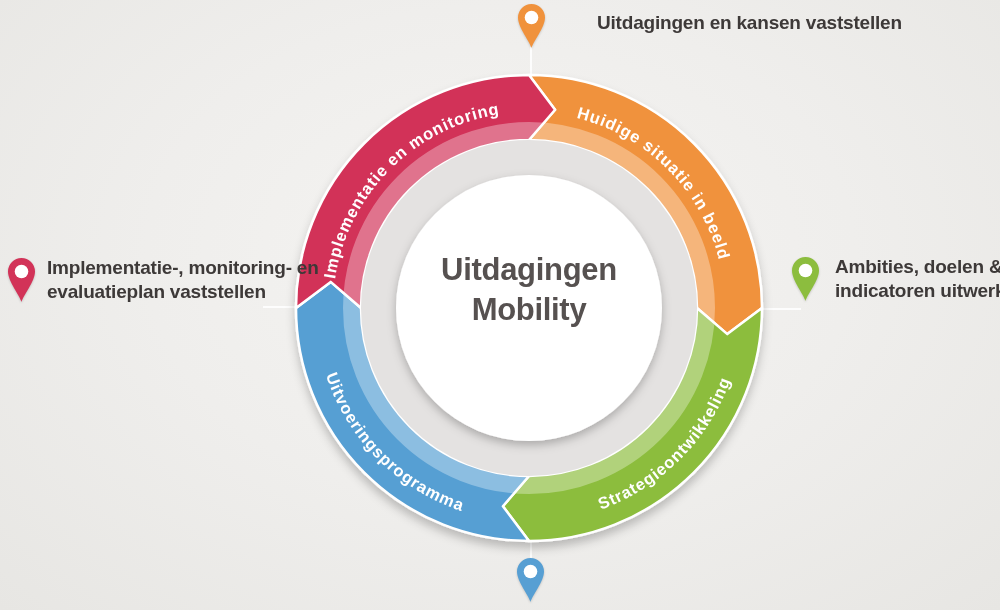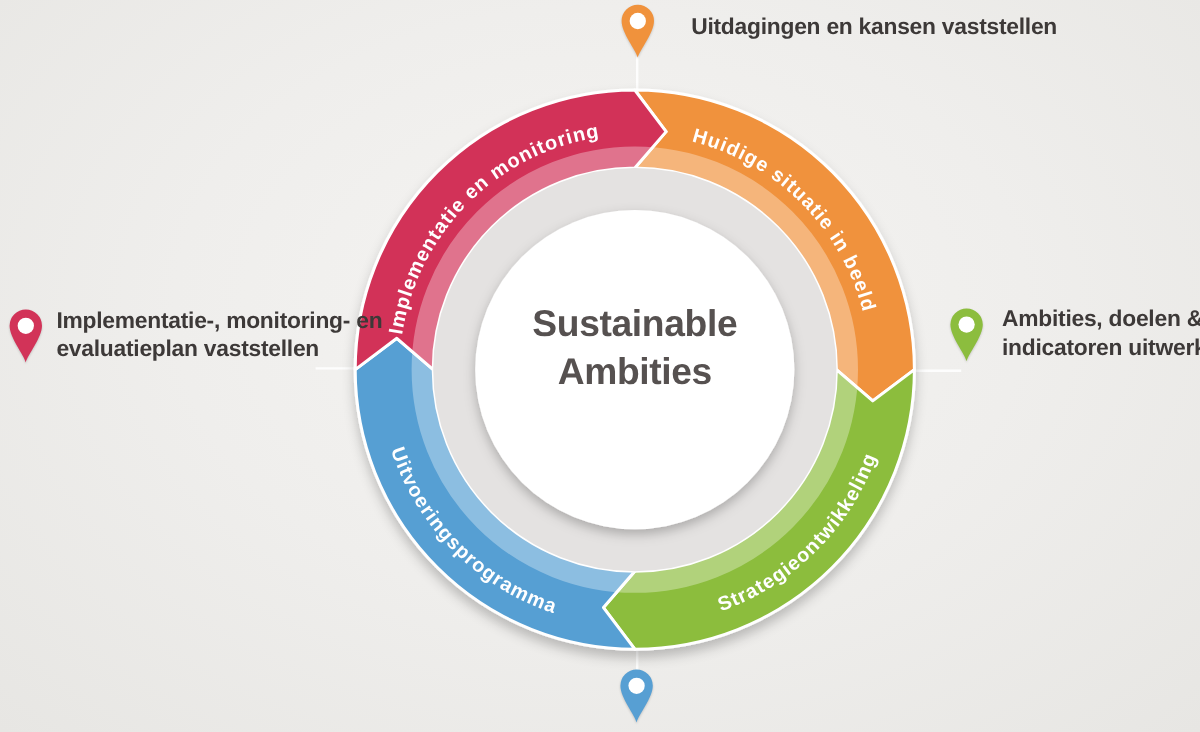--- a/index.html
+++ b/index.html
@@ -67,31 +67,31 @@
 
     <circle cx="529" cy="308" r="133" filter="url(#circleShadow)" fill="#ffffff"></circle>
 
     <text class="arc-label"><textPath href="#arc-red" startOffset="50%" text-anchor="middle">Implementatie en monitoring</textPath></text>
     <text class="arc-label"><textPath href="#arc-orange" startOffset="50%" text-anchor="middle">Huidige situatie in beeld</textPath></text>
     <text class="arc-label"><textPath href="#arc-green" startOffset="50%" text-anchor="middle">Strategieontwikkeling</textPath></text>
     <text class="arc-label"><textPath href="#arc-blue" startOffset="50%" text-anchor="middle">Uitvoeringsprogramma</textPath></text>
   </svg>
 
   <div class="center-title">
-    <div>Sustainable</div>
-    <div>Ambities</div>
+    <div>Uitdagingen</div>
+    <div>Mobility</div>
   </div>
 
   <div class="pin" style="left:516px;top:3px">
     <svg width="31" height="46" viewBox="0 0 31 46">
       <path d="M15.5,45 C14,39 2,24.5 2,14.5 A13.5,13.5 0 1 1 29,14.5 C29,24.5 17,39 15.5,45 Z" fill="#f0923c"></path>
       <circle cx="15.5" cy="14.5" r="6.8" fill="#ffffff"></circle>
     </svg>
   </div>
-  <div class="pin-label" style="left:576px;top:11px">
+  <div class="pin-label" style="left:597px;top:11px">
     <div>Uitdagingen en kansen vaststellen</div>
   </div>
 
   <div class="pin" style="left:790px;top:256px">
     <svg width="31" height="46" viewBox="0 0 31 46">
       <path d="M15.5,45 C14,39 2,24.5 2,14.5 A13.5,13.5 0 1 1 29,14.5 C29,24.5 17,39 15.5,45 Z" fill="#8cbd3e"></path>
       <circle cx="15.5" cy="14.5" r="6.8" fill="#ffffff"></circle>
     </svg>
   </div>
   <div class="pin-label" style="left:835px;top:255px">

